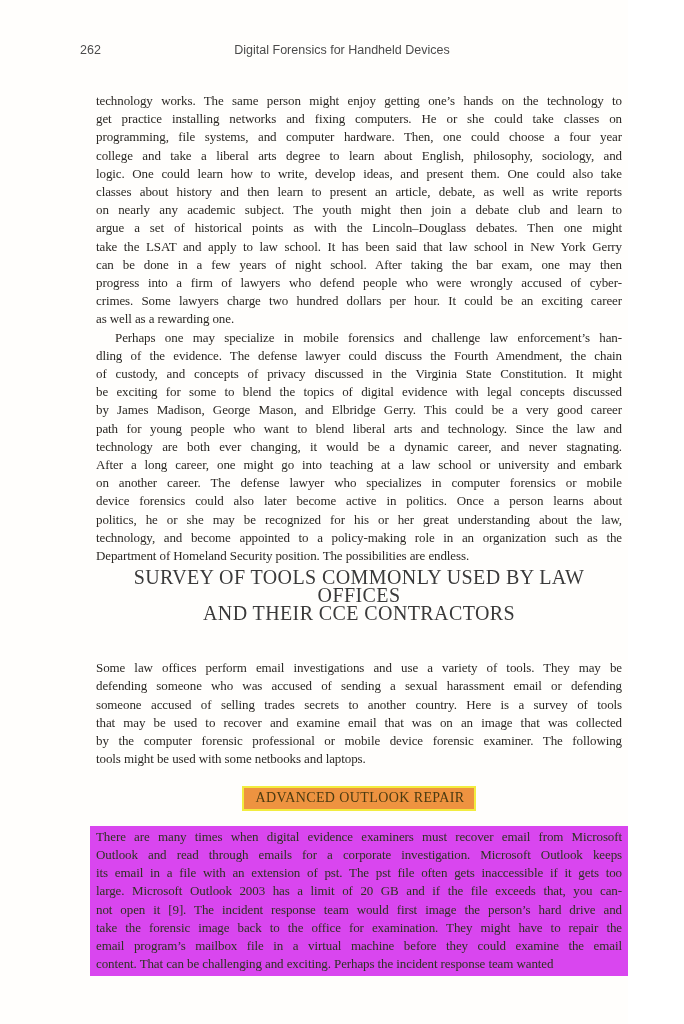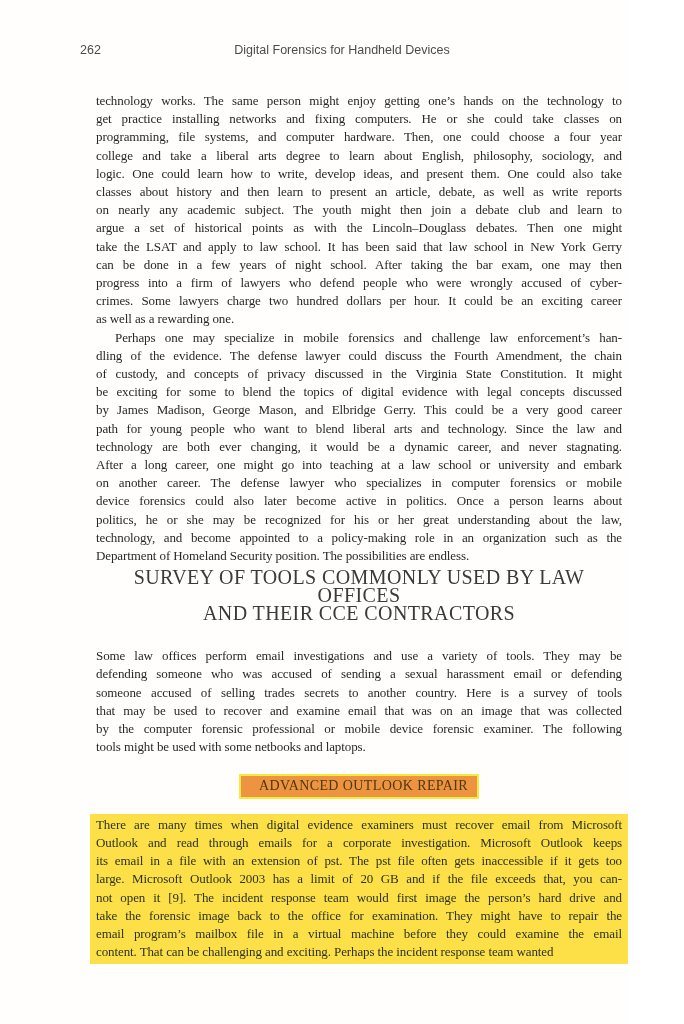--- a/index.html
+++ b/index.html
@@ -33,36 +33,36 @@
     letter-spacing: -0.1px;
   }
   .para { margin: 0; }
   .para > div {
     white-space: nowrap;
     text-align: justify;
     text-align-last: justify;
   }
   .para > div:last-child { text-align-last: left; }
   .indent > div:first-child { text-indent: 19px; }
-  .gap { margin-top: 25px; }
+  .gap { margin-top: 37px; }
   .sect {
     margin: 3px 0 0 0;
     font-size: 20px;
     font-weight: normal;
     line-height: 18px;
     text-align: center;
     letter-spacing: 0.4px;
     color: #3a3a3a;
   }
   .shl { display: block; }
   .subwrap { margin-top: 17px; text-align: center; }
   .subhead {
     display: inline-block;
     border: 2px solid #F2EC3F;
-    padding: 1px 9px 2px 18px;
+    padding: 1px 9px 2px 11px;
     font-size: 14px;
     letter-spacing: 0.4px;
     color: #4a3a10;
     background: #EE9340;
   }
   .hl {
     margin: 15px 0 0 -6px;
     padding: 2px 6px 3px 6px;
     width: 526px;
     background: #F2EC3F;
@@ -124,21 +124,21 @@
         <div>someone accused of selling trades secrets to another country. Here is a survey of tools</div>
         <div>that may be used to recover and examine email that was on an image that was collected</div>
         <div>by the computer forensic professional or mobile device forensic examiner. The following</div>
         <div>tools might be used with some netbooks and laptops.</div>
       </div>
 
     <div class="subwrap">
       <span class="subhead" style="background-color: rgb(238, 147, 64);">ADVANCED OUTLOOK REPAIR</span>
     </div>
 
-    <div class="para hl" style="background-color: #fde047;">
+    <div class="para hl" style="background-color: #d946ef;">
         <div>There are many times when digital evidence examiners must recover email from Microsoft</div>
         <div>Outlook and read through emails for a corporate investigation. Microsoft Outlook keeps</div>
         <div>its email in a file with an extension of pst. The pst file often gets inaccessible if it gets too</div>
         <div>large. Microsoft Outlook 2003 has a limit of 20 GB and if the file exceeds that, you can-</div>
         <div>not open it [9]. The incident response team would first image the person’s hard drive and</div>
         <div>take the forensic image back to the office for examination. They might have to repair the</div>
         <div>email program’s mailbox file in a virtual machine before they could examine the email</div>
         <div>content. That can be challenging and exciting. Perhaps the incident response team wanted</div>
       </div>
 

